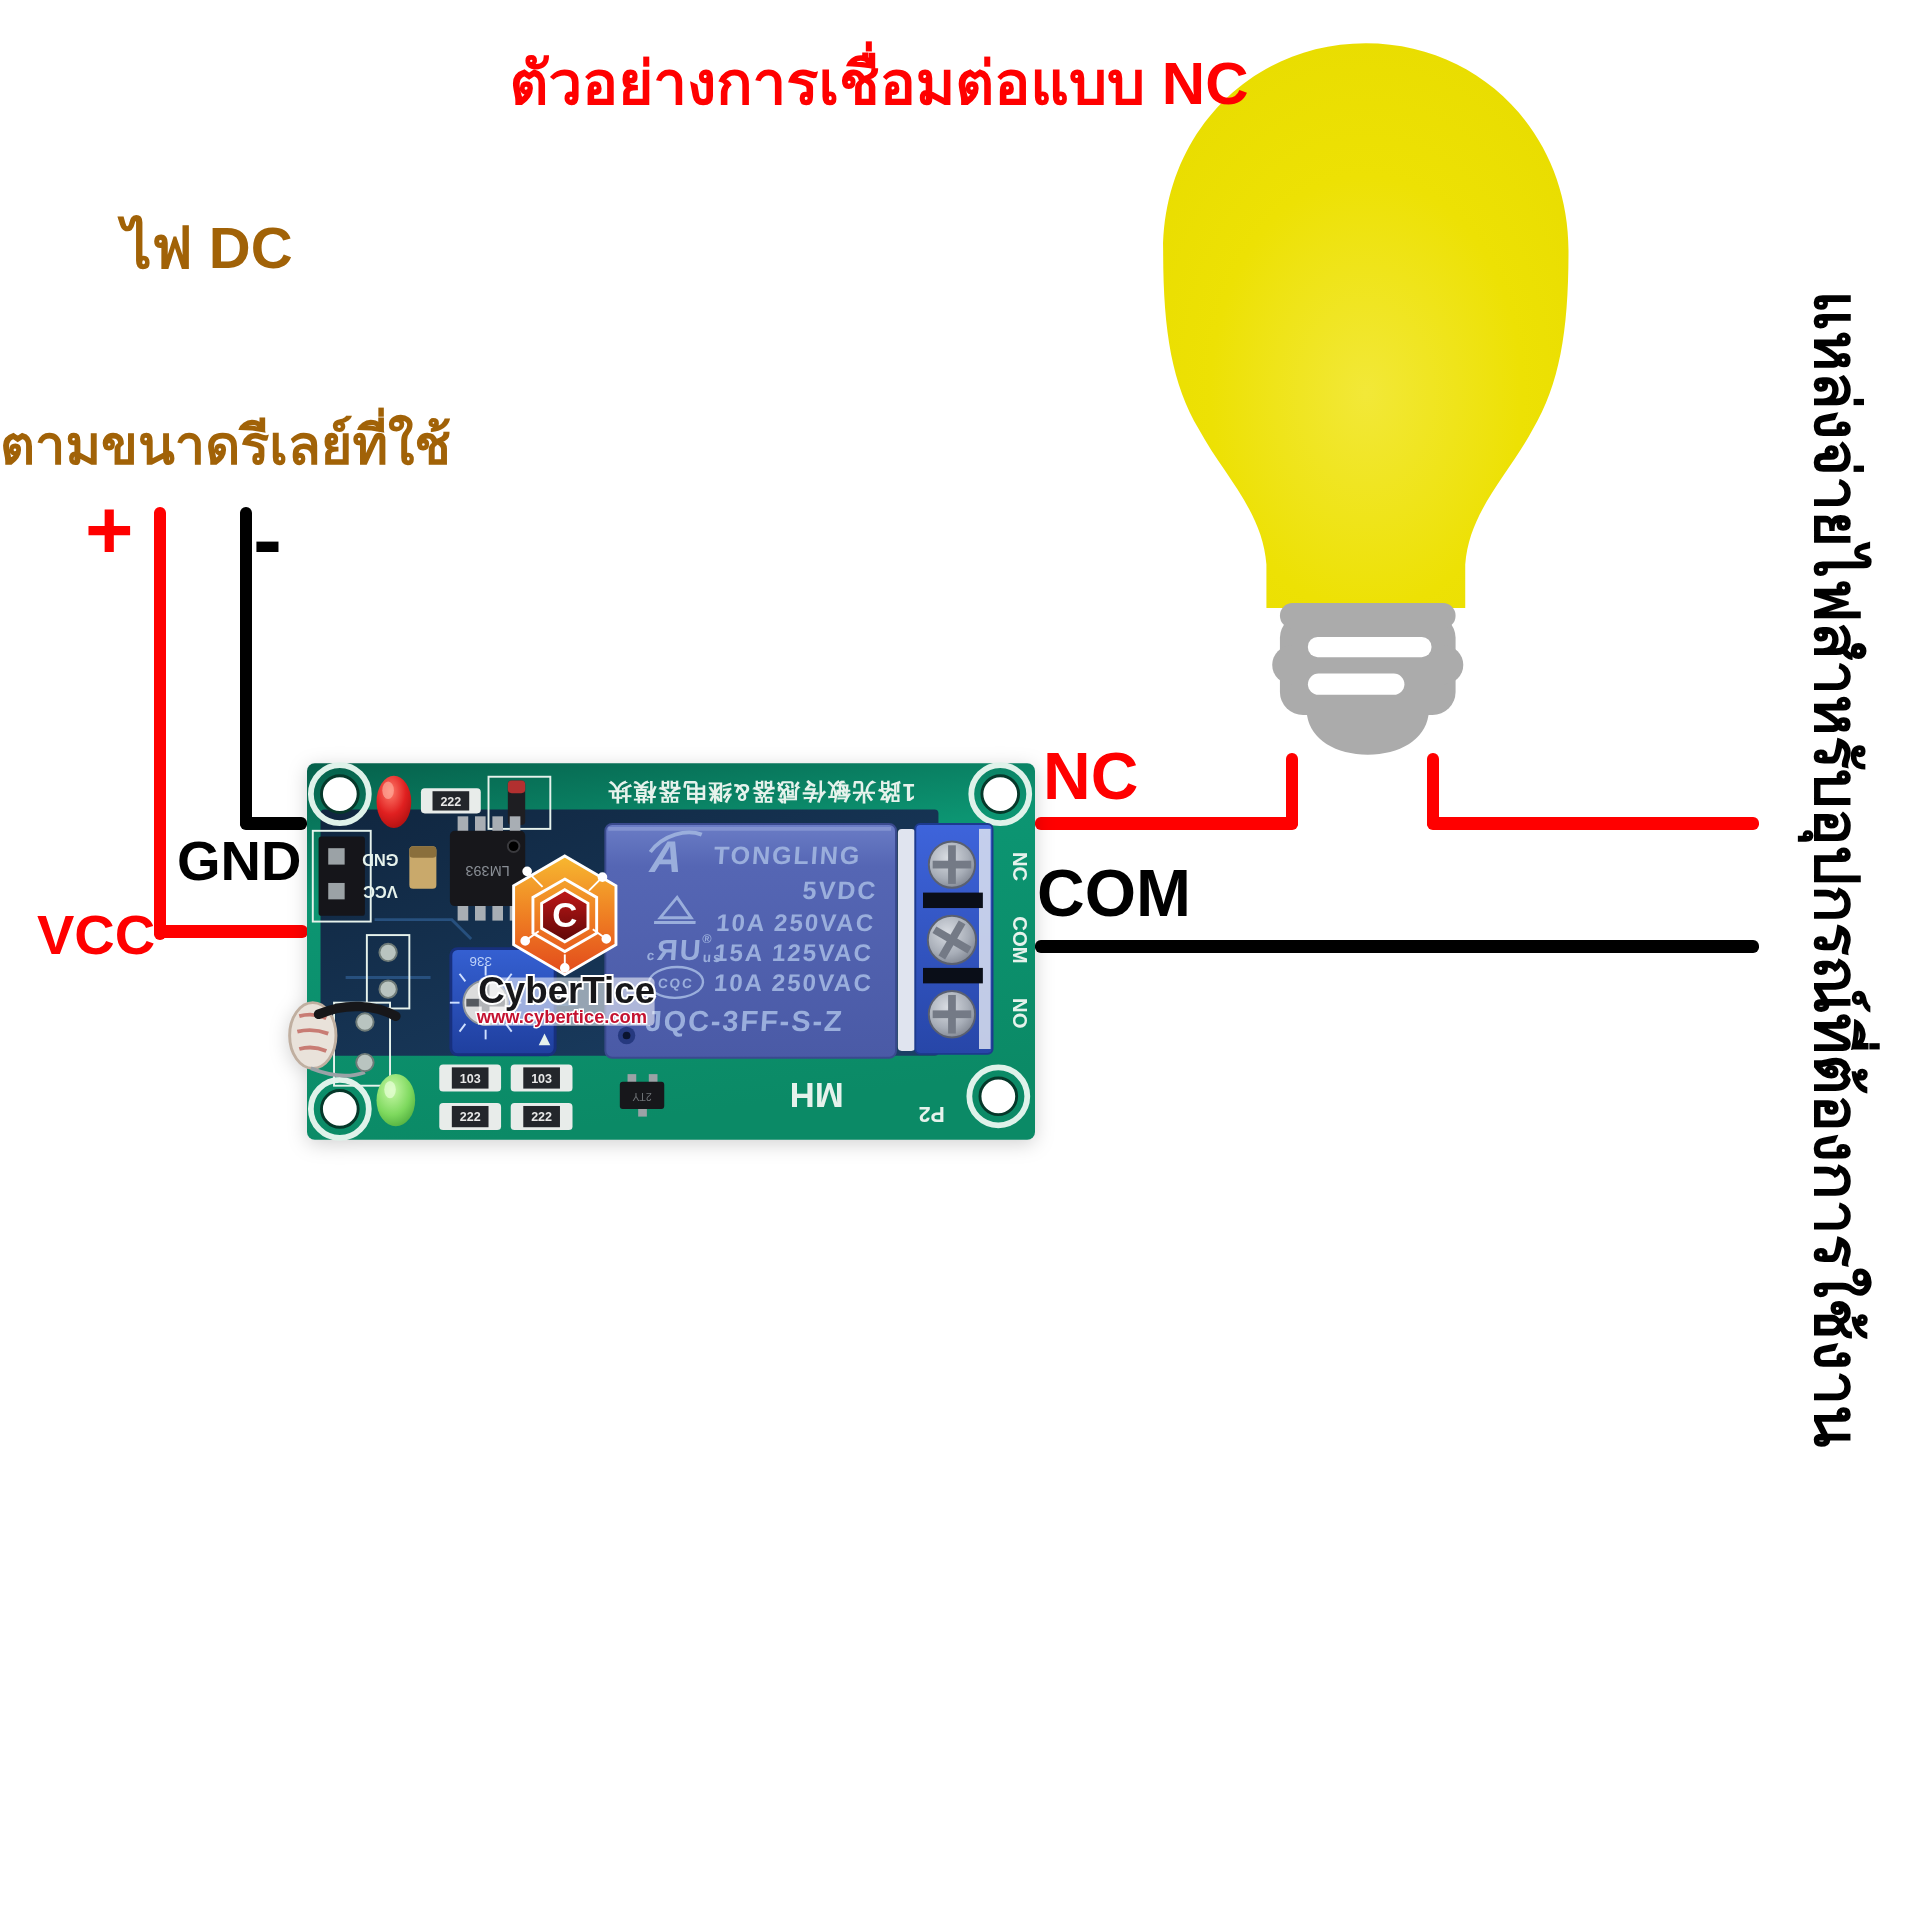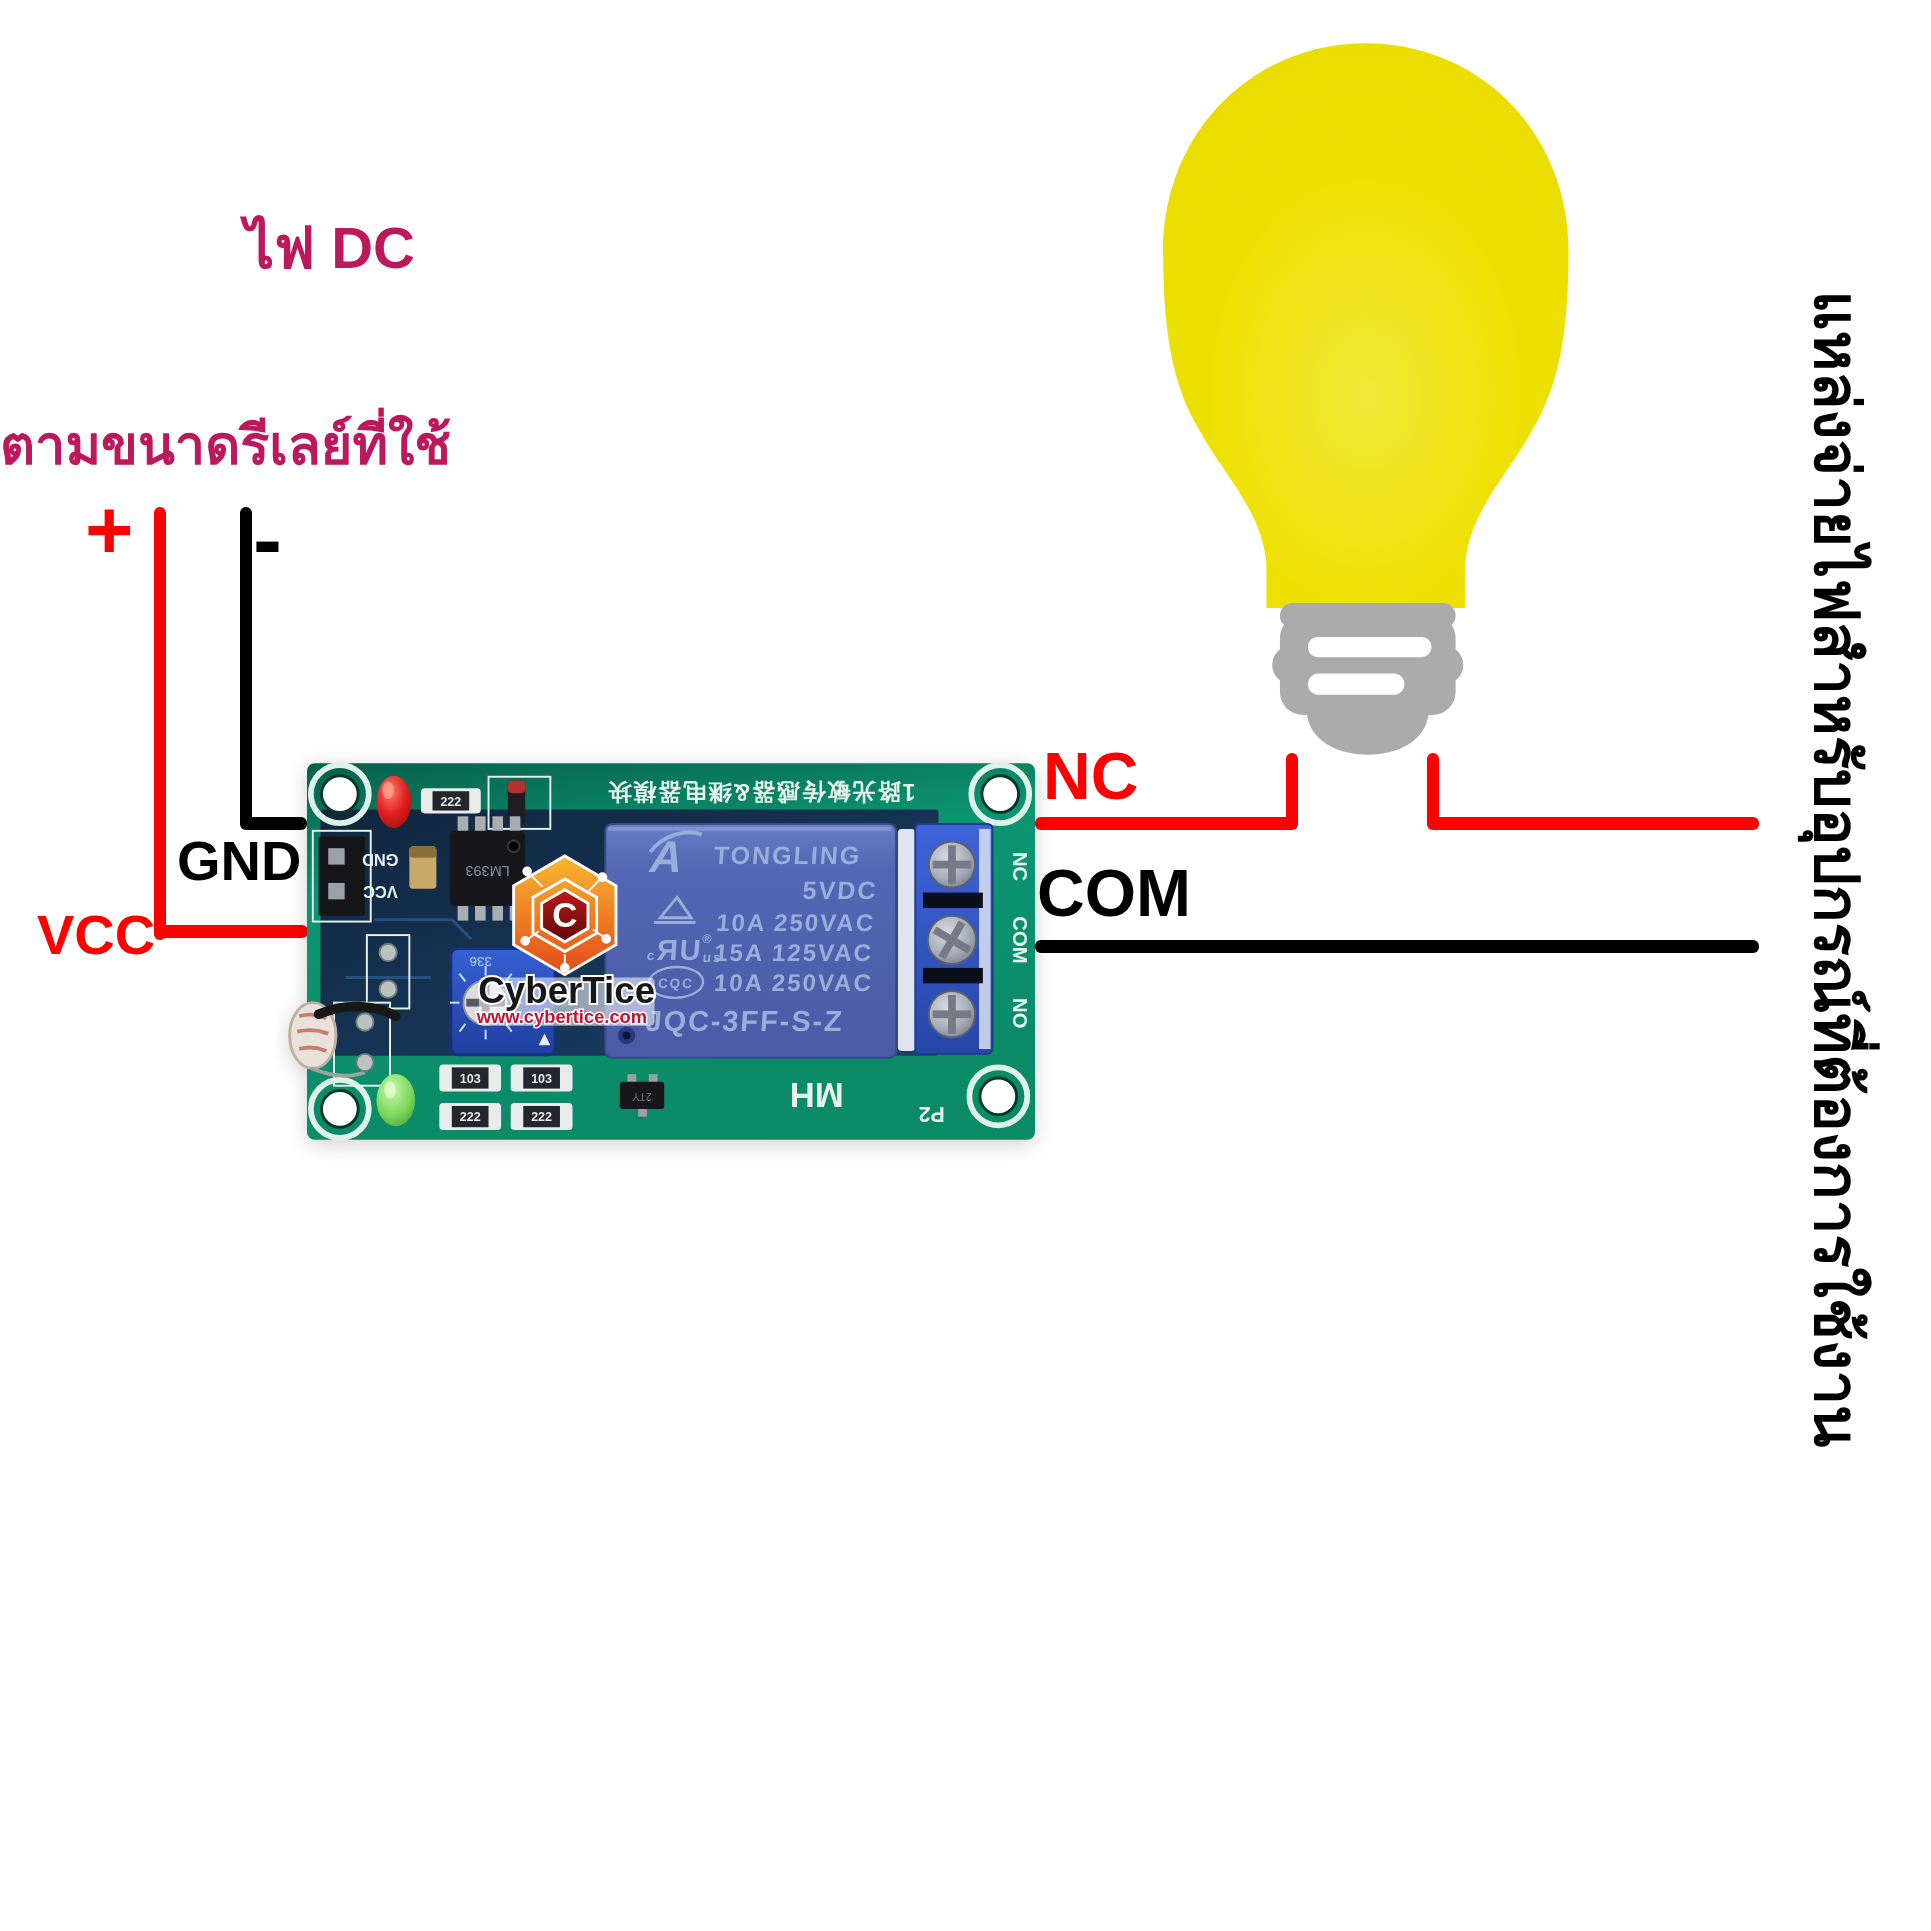--- a/index.html
+++ b/index.html
@@ -1,21 +1,21 @@
 <!DOCTYPE html>
 <html style="--red: #FF0000; --black: #000000; --bulbYellow: #EDE104; --baseGray: #ABABAB; --pcbGreen: #0B8E6B; --pcbNavy: #152F52; --relayBlue: #5566B4; --relayText: #9AAEDC; --termBlue: #3458C8; --silkWhite: #E6F2EC; --logoOrange: #F7B830; --logoOrangeDeep: #E24A1C; --logoRedDark: #8F0E10; --brandRed: #C41230;"><head>
 <meta charset="utf-8">
 <style>
   html,body{margin:0;padding:0;background:#fff;}
   .stage{position:relative;width:1931px;height:1931px;background:#fff;overflow:hidden;
          font-family:"Liberation Sans",sans-serif;}
   .abs{position:absolute;}
   .lbl{position:absolute;white-space:nowrap;}
   .title{left:406px;top:35px;width:946px;text-align:center;font-size:60px;font-weight:bold;color:var(--red);}
-  .pwr{left:0px;width:415px;text-align:right;font-weight:bold;color:#be185d;}
+  .pwr{left:0px;width:415px;text-align:center;font-weight:bold;color:#a16207;}
   .pwr1{top:201px;font-size:58px;}
   .pwr2{top:303px;font-size:58px;}
   .pwr3{top:402px;font-size:54px;}
   .plus{left:85px;top:483px;font-size:83px;font-weight:bold;color:var(--red);}
   .minus{left:253px;top:489px;font-size:87px;font-weight:bold;color:#000;}
   .gnd{left:177px;top:828px;font-size:56px;font-weight:600;color:#000;}
   .vcc{left:37px;top:902px;font-size:56px;font-weight:600;color:var(--red);}
   .nc{left:1043px;top:738px;font-size:66px;font-weight:600;color:var(--red);}
   .com{left:1037px;top:855px;font-size:66px;font-weight:600;color:#000;}
   .vert{left:1837px;top:869px;transform:translate(-50%,-50%) rotate(90deg);
@@ -334,20 +334,21 @@
         <line x1="267" y1="212" x2="267" y2="198"></line>
           <circle cx="267" cy="212" r="4"></circle>
       </g>
       <polygon points="267,131 291,145 291,171 267,185 243,171 243,145" fill="url(#gRedC)" stroke="#FFFFFF" stroke-width="3"></polygon>
       <text x="267" y="170" text-anchor="middle" font-size="36" font-weight="bold" fill="#FFFFFF">C</text>
       <text x="269" y="248" text-anchor="middle" font-size="38" font-weight="bold" fill="#17171A" style="paint-order:stroke;stroke:#FFFFFF;stroke-width:4px;">CyberTice</text>
       <text x="264" y="269" text-anchor="middle" font-size="19" font-weight="bold" fill="var(--brandRed)" style="paint-order:stroke;stroke:#FFFFFF;stroke-width:3px;">www.cybertice.com</text>
     </g>
   </svg>
 
+  <div class="lbl title">ตัวอย่างการเชื่อมต่อแบบ NC</div>
 
   <div class="lbl pwr pwr1">ไฟ DC</div>
   <div class="lbl pwr pwr3">ตามขนาดรีเลย์ที่ใช้</div>
 
   <div class="lbl plus">+</div>
   <div class="lbl minus">-</div>
 
   <div class="lbl gnd">GND</div>
   <div class="lbl vcc">VCC</div>
   <div class="lbl nc">NC</div>

